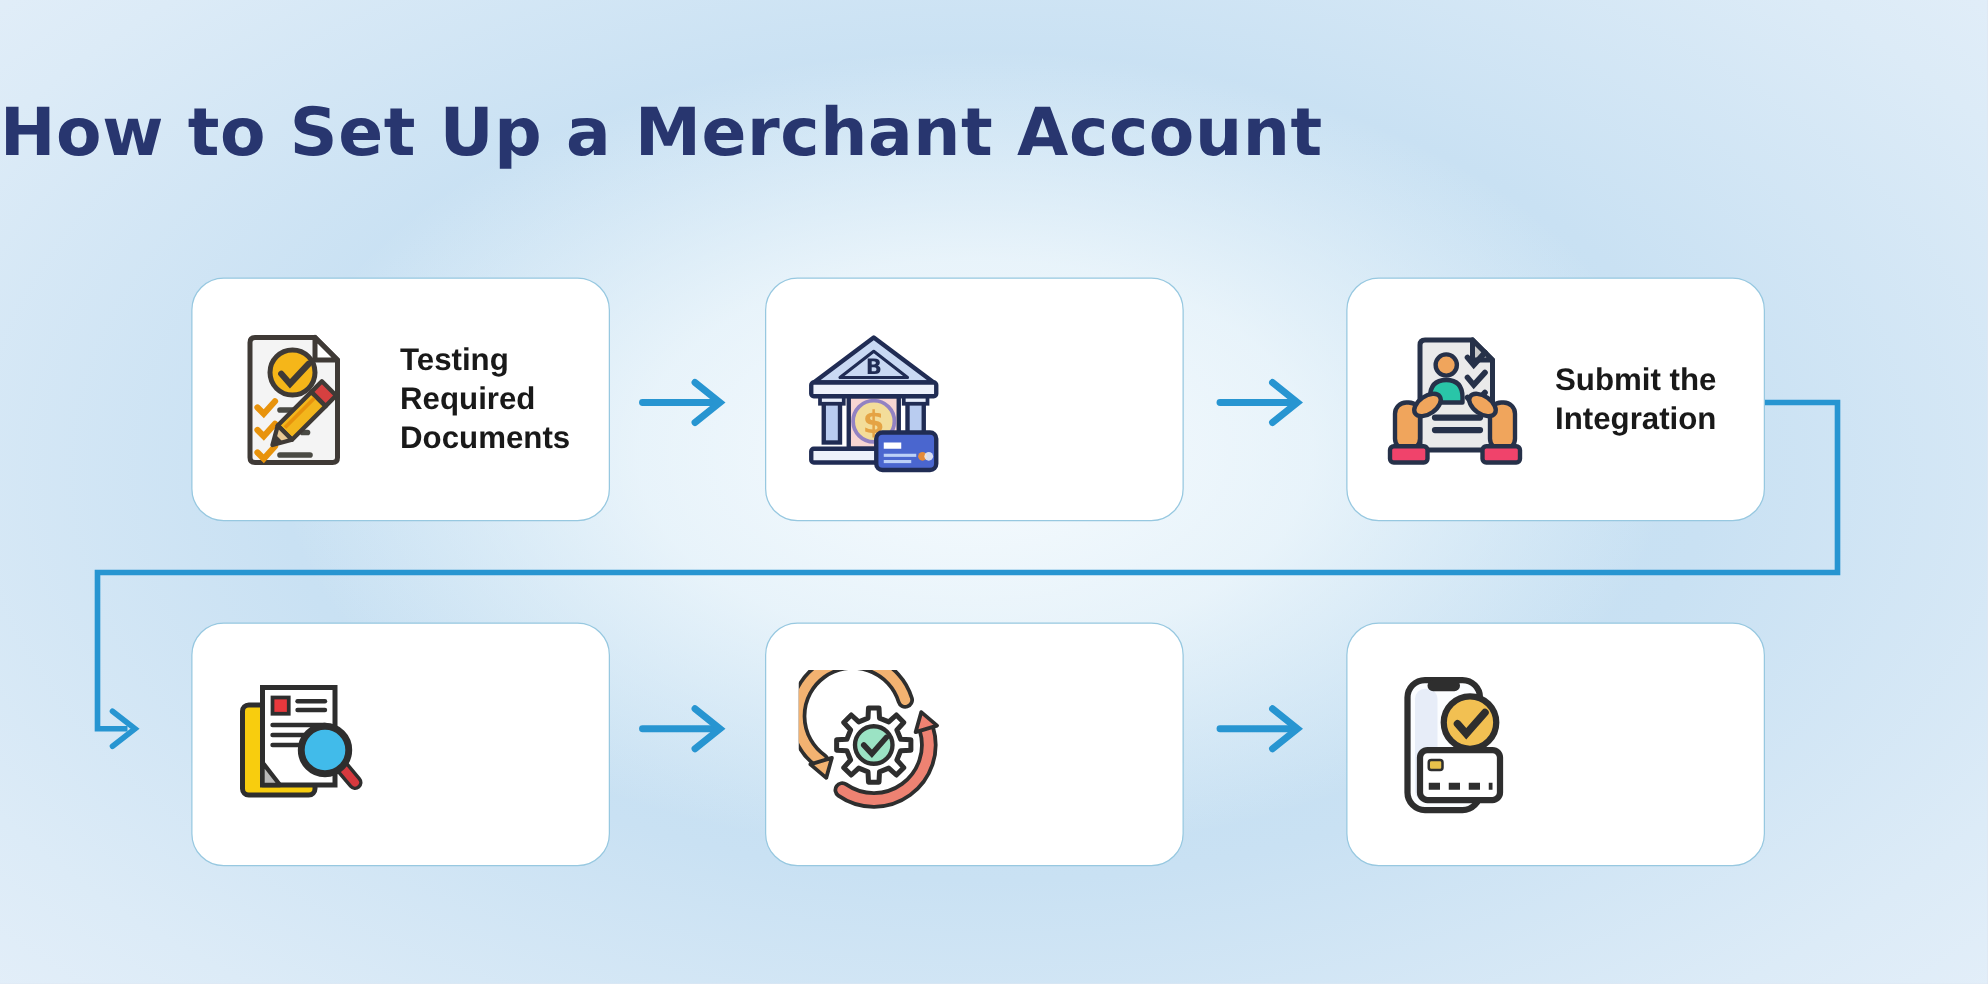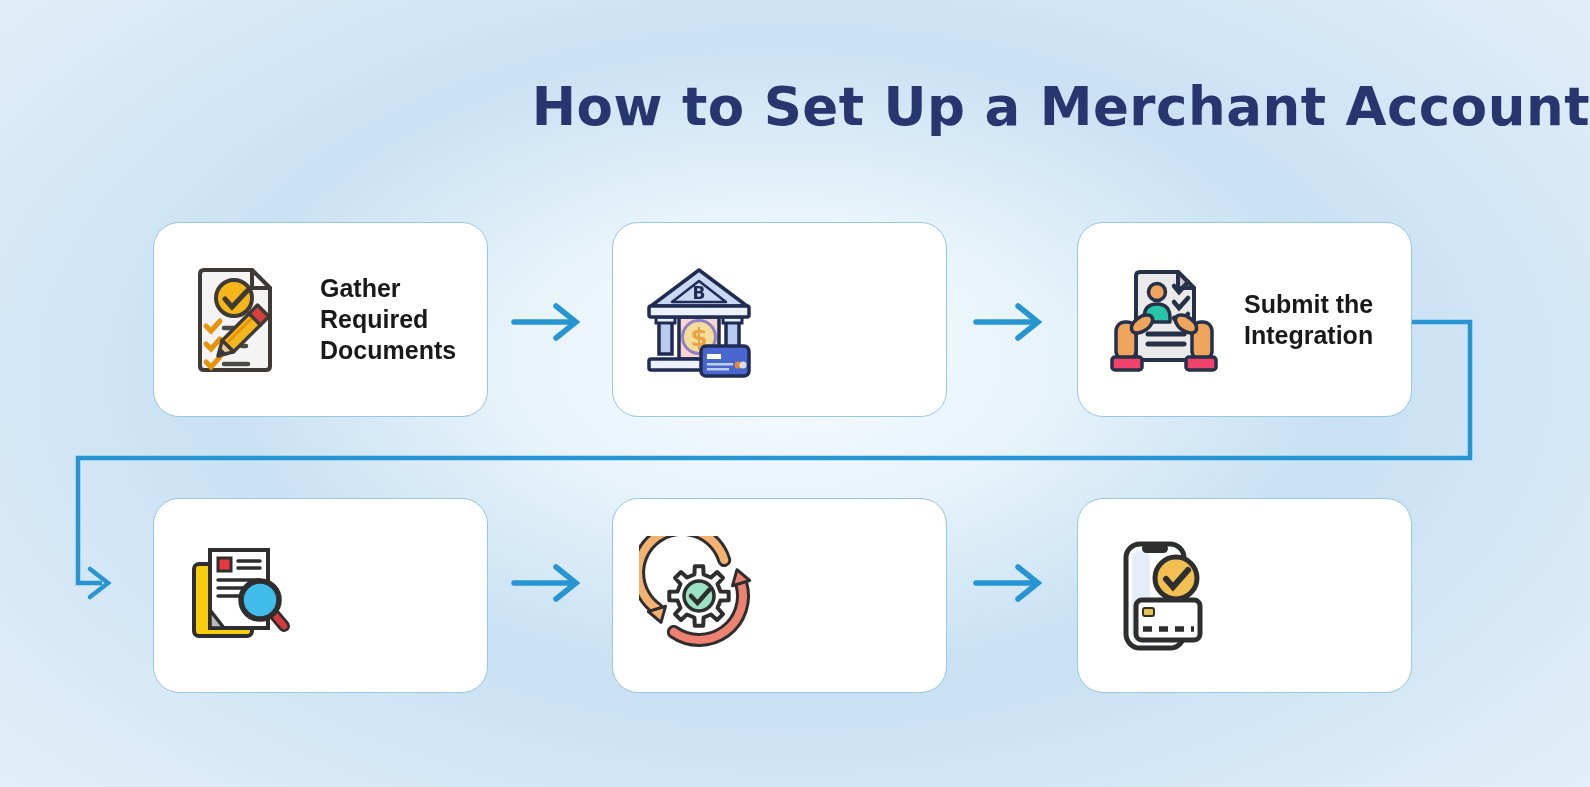--- a/index.html
+++ b/index.html
@@ -5,21 +5,21 @@
   html,body{margin:0;padding:0;background:#dfe7f2;}
   .canvas{
     position:relative;width:1590px;height:787px;overflow:hidden;
     font-family:"DejaVu Sans","Liberation Sans",sans-serif;
     background:
       radial-gradient(ellipse 900px 520px at 49% 46%, rgba(250,253,255,.95) 0%, rgba(244,250,253,.75) 30%, rgba(244,250,253,0) 62%),
       radial-gradient(ellipse 1500px 860px at 50% 48%, #bddcf0 0%, #c9e1f3 38%, #dcebf7 62%, #e9f1fa 82%, #edf2fb 100%);
   }
   .title{
     position:absolute;left:0;top:76px;width:100%;
-    text-align:right;font-size:53px;font-weight:bold;color:#28366f;letter-spacing:.5px;
+    text-align:left;font-size:53px;font-weight:bold;color:#28366f;letter-spacing:.5px;
   }
   .card{
     position:absolute;width:335px;height:195px;
     background:#ffffff;border:1.5px solid #97c8e0;border-radius:26px;
     display:flex;align-items:center;gap:20px;padding:0 14px 0 26px;box-sizing:border-box;
   }
   .r1{top:222px}.r2{top:498px}
   .c1{left:153px}.c2{left:612px}.c3{left:1077px}
   .icon{width:120px;height:120px;flex:0 0 120px;}
   .icon svg{width:100%;height:100%;display:block;}
@@ -56,21 +56,21 @@
         <line x1="62" y1="86" x2="66" y2="86" stroke="#4a4a44" stroke-width="4.5" stroke-linecap="round"></line>
         <path d="M26 102 l5 5 l9 -10" fill="none" stroke="#e8930c" stroke-width="5" stroke-linecap="round"></path>
         <line x1="44" y1="104" x2="68" y2="104" stroke="#4a4a44" stroke-width="4.5" stroke-linecap="round"></line>
         <polygon points="42.2,80.4 69.1,53.5 80.5,64.9 53.6,91.8" fill="#f3b61c" stroke="#3f3a36" stroke-width="3.5" stroke-linejoin="round"></polygon>
         <line x1="48" y1="82" x2="72" y2="58" stroke="#e8930c" stroke-width="3"></line>
         <polygon points="38,96 42.2,80.4 53.6,91.8" fill="#e8c894" stroke="#3f3a36" stroke-width="3.5" stroke-linejoin="round"></polygon>
         <polygon points="38,96 41.4,88.6 45.4,92.6" fill="#3f3a36"></polygon>
         <polygon points="69.1,53.5 77.5,45 88.9,56.4 80.5,64.9" fill="#d64040" stroke="#3f3a36" stroke-width="3.5" stroke-linejoin="round"></polygon>
       </svg>
     </div>
-    <div class="label">Gather
+    <div class="label">Testing
 Required
 Documents</div>
   </div>
 
   <div class="card r1 c2">
     <div class="icon">
       <svg viewBox="0 0 120 120">
         <rect x="40" y="57" width="40" height="42" fill="#f7d6d2" stroke="#202c54" stroke-width="3.5"></rect>
         <rect x="20" y="62" width="13" height="32" fill="#b9ccf0" stroke="#202c54" stroke-width="3.5"></rect>
         <rect x="87" y="62" width="13" height="32" fill="#b9ccf0" stroke="#202c54" stroke-width="3.5"></rect>

